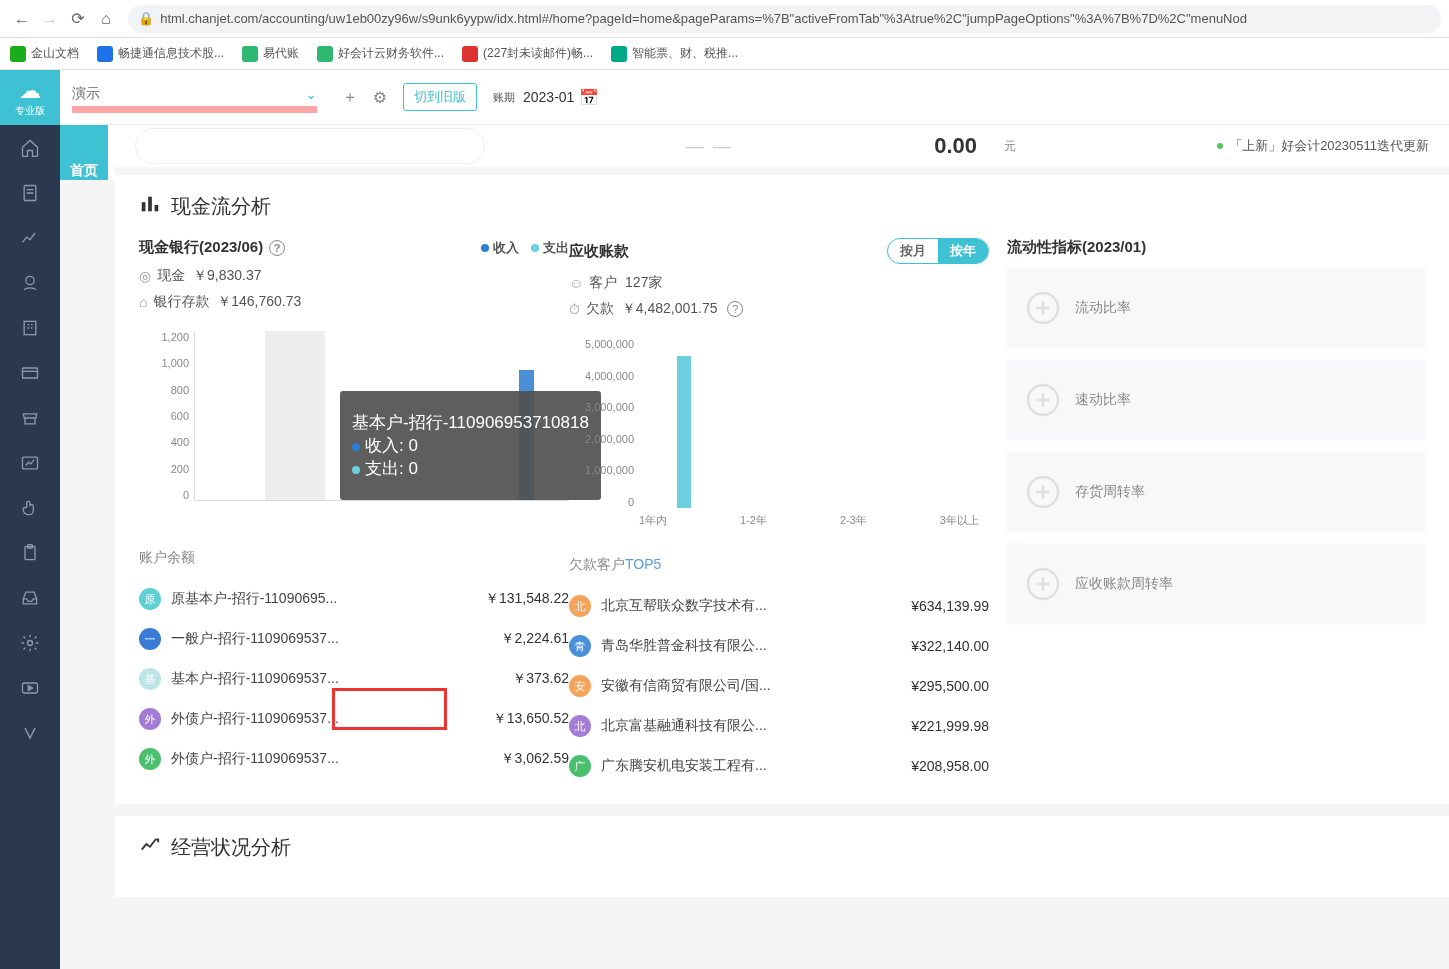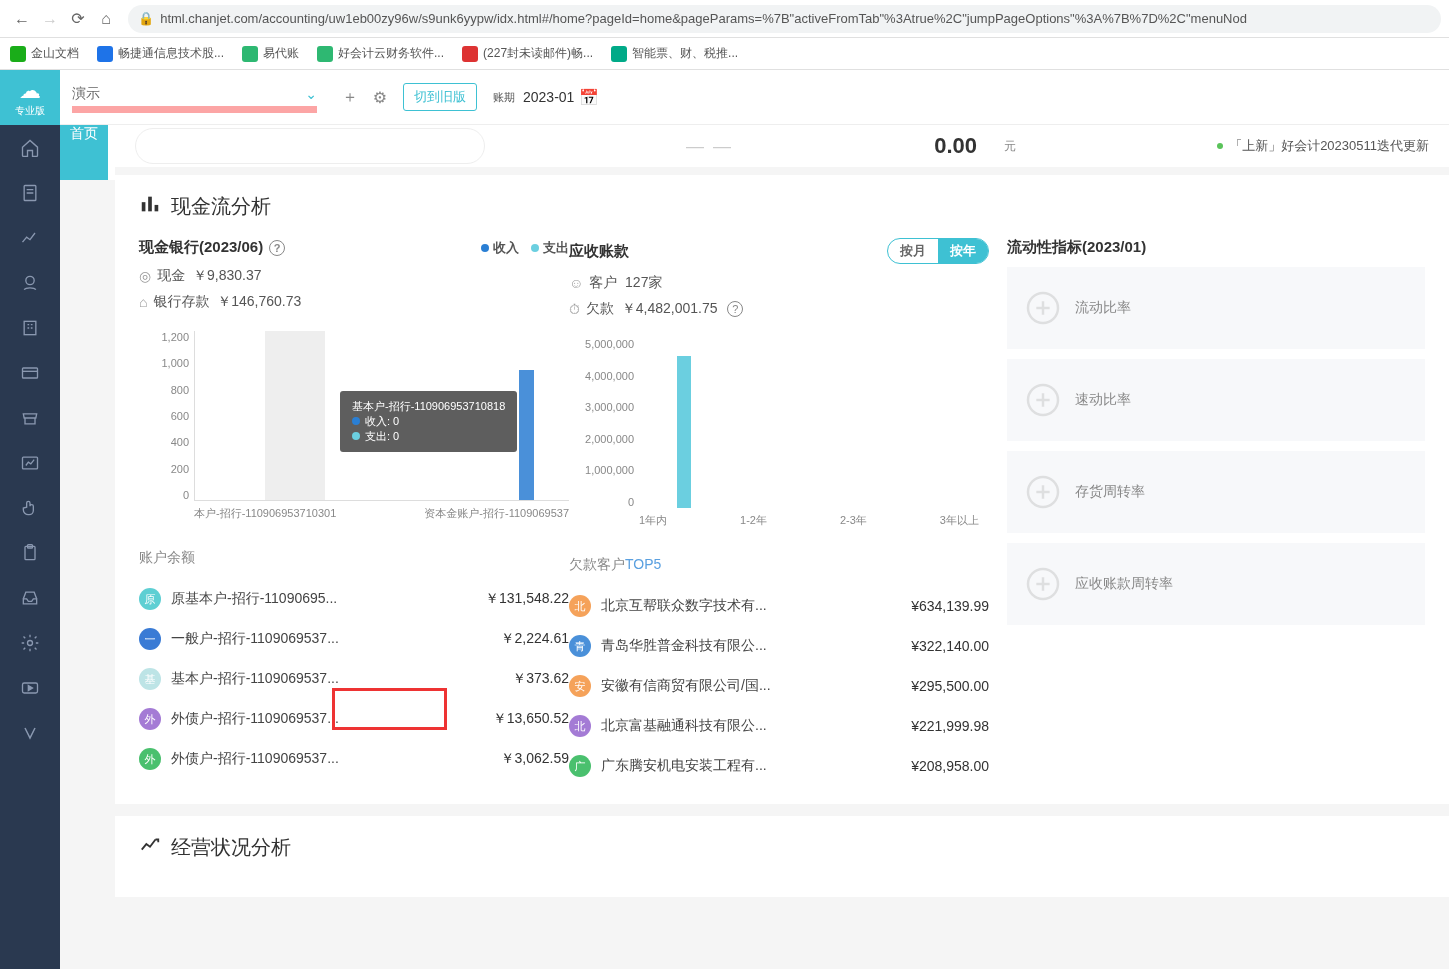--- a/index.html
+++ b/index.html
@@ -19,21 +19,21 @@
 
 
 .app-area { display: flex; height: calc(100% - 70px); }
 .sidebar-left { width: 60px; background: #2a3950; display: flex; flex-direction: column; align-items: center; }
 .sidebar-left .logo { width: 60px; height: 55px; background: #3ec1d3; display: flex; flex-direction: column; align-items: center; justify-content: center; color: #fff; font-size: 10px; }
 .sidebar-left .logo-icon{font-size:22px;}
 .sidebar-left .icon-btn { width: 60px; height: 45px; display: flex; align-items: center; justify-content: center; color: #8a98b0; cursor: pointer; }
 .sidebar-left .icon-btn svg{width:20px;height:20px;}
 
 .tab-strip { background: #fff; display: flex; height: 55px; }
-.tab { width: 48px; height: 55px; display: flex; align-items: flex-start; justify-content: center; font-size: 14px; cursor: pointer; }
+.tab { width: 48px; height: 55px; display: flex; align-items: flex-end; justify-content: center; font-size: 14px; cursor: pointer; font-weight: bold; }
 .tab.active { background: #3ec1d3; color: #fff; }
 .top-header { height: 55px; background: #fff; display: flex; align-items: center; padding: 0 12px; border-bottom: 1px solid #eee; }
 .org-select { width: 245px; height: 32px; border-bottom: 7px solid #fca5a5; display: flex; align-items: center; justify-content: space-between; color: #666; font-size: 14px; cursor: pointer; margin-right: 18px;}
 .hdr-icon { width: 30px; height: 30px; display:flex;align-items:center;justify-content:center;color:#888;cursor:pointer;}
 .hdr-btn { height: 28px; padding: 0 10px; border: 1px solid #3ec1d3; color: #3ec1d3; border-radius: 3px; font-size: 13px; display:flex;align-items:center;cursor:pointer;margin:0 8px;}
 .hdr-label{font-size:11px;color:#555;margin:0 8px;}
 .hdr-date{font-size:14px;color:#333;}
 .cal-icon{color:#3ec1d3;}
 
 
@@ -67,21 +67,21 @@
 .toggle-grp .on{background:#3ec1d3;color:#fff;}
 .toggle-grp .off{color:#666;}
 
 
 .chart1{position:relative;height:200px;margin-top:20px;}
 .yaxis{position:absolute;left:0;top:0;bottom:30px;width:50px;display:flex;flex-direction:column;justify-content:space-between;font-size:11px;color:#888;text-align:right;}
 .plot{position:absolute;left:55px;right:0;top:0;bottom:30px;border-left:1px solid #ddd;border-bottom:1px solid #ddd;}
 .xaxis{position:absolute;left:55px;right:0;bottom:10px;display:flex;justify-content:space-between;font-size:11px;color:#888;}
 .gray-band{position:absolute;left:70px;top:0;bottom:0;width:60px;background:#eee;}
 .blue-bar-thin{position:absolute;right:35px;bottom:0;width:15px;height:130px;background:#4a90d9;}
-.tooltip{position:absolute;left:145px;top:60px;background:rgba(80,80,80,.92);color:#fff;padding:8px 12px;font-size:11px;border-radius:3px;white-space:nowrap;}
+.tooltip{position:absolute;left:145px;top:60px;background:rgba(80,80,80,.92);color:#fff;padding:20px 12px;font-size:17px;border-radius:3px;white-space:nowrap;}
 .tooltip .td{width:8px;height:8px;border-radius:4px;display:inline-block;margin-right:5px;}
 
 .chart2{position:relative;height:200px;margin-top:20px;}
 .chart2 .plot2{position:absolute;left:70px;right:10px;top:0;bottom:30px;}
 .chart2 .yaxis2{position:absolute;left:0;top:0;bottom:30px;width:65px;display:flex;flex-direction:column;justify-content:space-between;font-size:11px;color:#888;text-align:right;}
 .chart2 .xaxis2{position:absolute;left:70px;right:10px;bottom:10px;display:flex;justify-content:space-between;font-size:11px;color:#888;}
 .cyan-bar{position:absolute;left:38px;bottom:0;width:14px;height:152px;background:#6bcfe0;}
 
 .sub-title{font-size:14px;color:#888;margin:18px 0 12px;}
 .top5{color:#5aa0e0;}
@@ -304,24 +304,20 @@
                   </div>
                 <div class="plot">
                   <div class="gray-band"></div>
                   <div class="blue-bar-thin"></div>
                   <div class="tooltip">
                     <div>基本户-招行-110906953710818</div>
                     <div><span class="td" style="background:#2a7fd4"></span><span>收入: 0</span></div>
                     <div><span class="td" style="background:#6bcfe0"></span><span>支出: 0</span></div>
                   </div>
                 </div>
-                <div class="xaxis">
-                  <span>本户-招行-110906953710301</span>
-                  <span>资本金账户-招行-1109069537</span>
-                </div>
               </div>
 
               <div class="sub-title">账户余额</div>
               <div id="acct-list">
                   <div class="list-row">
                     <div class="left">
                       <span class="badge b-cyan">原</span>
                       <span class="name">原基本户-招行-11090695...</span>
                     </div>
                     <span class="amt">￥131,548.22</span>

